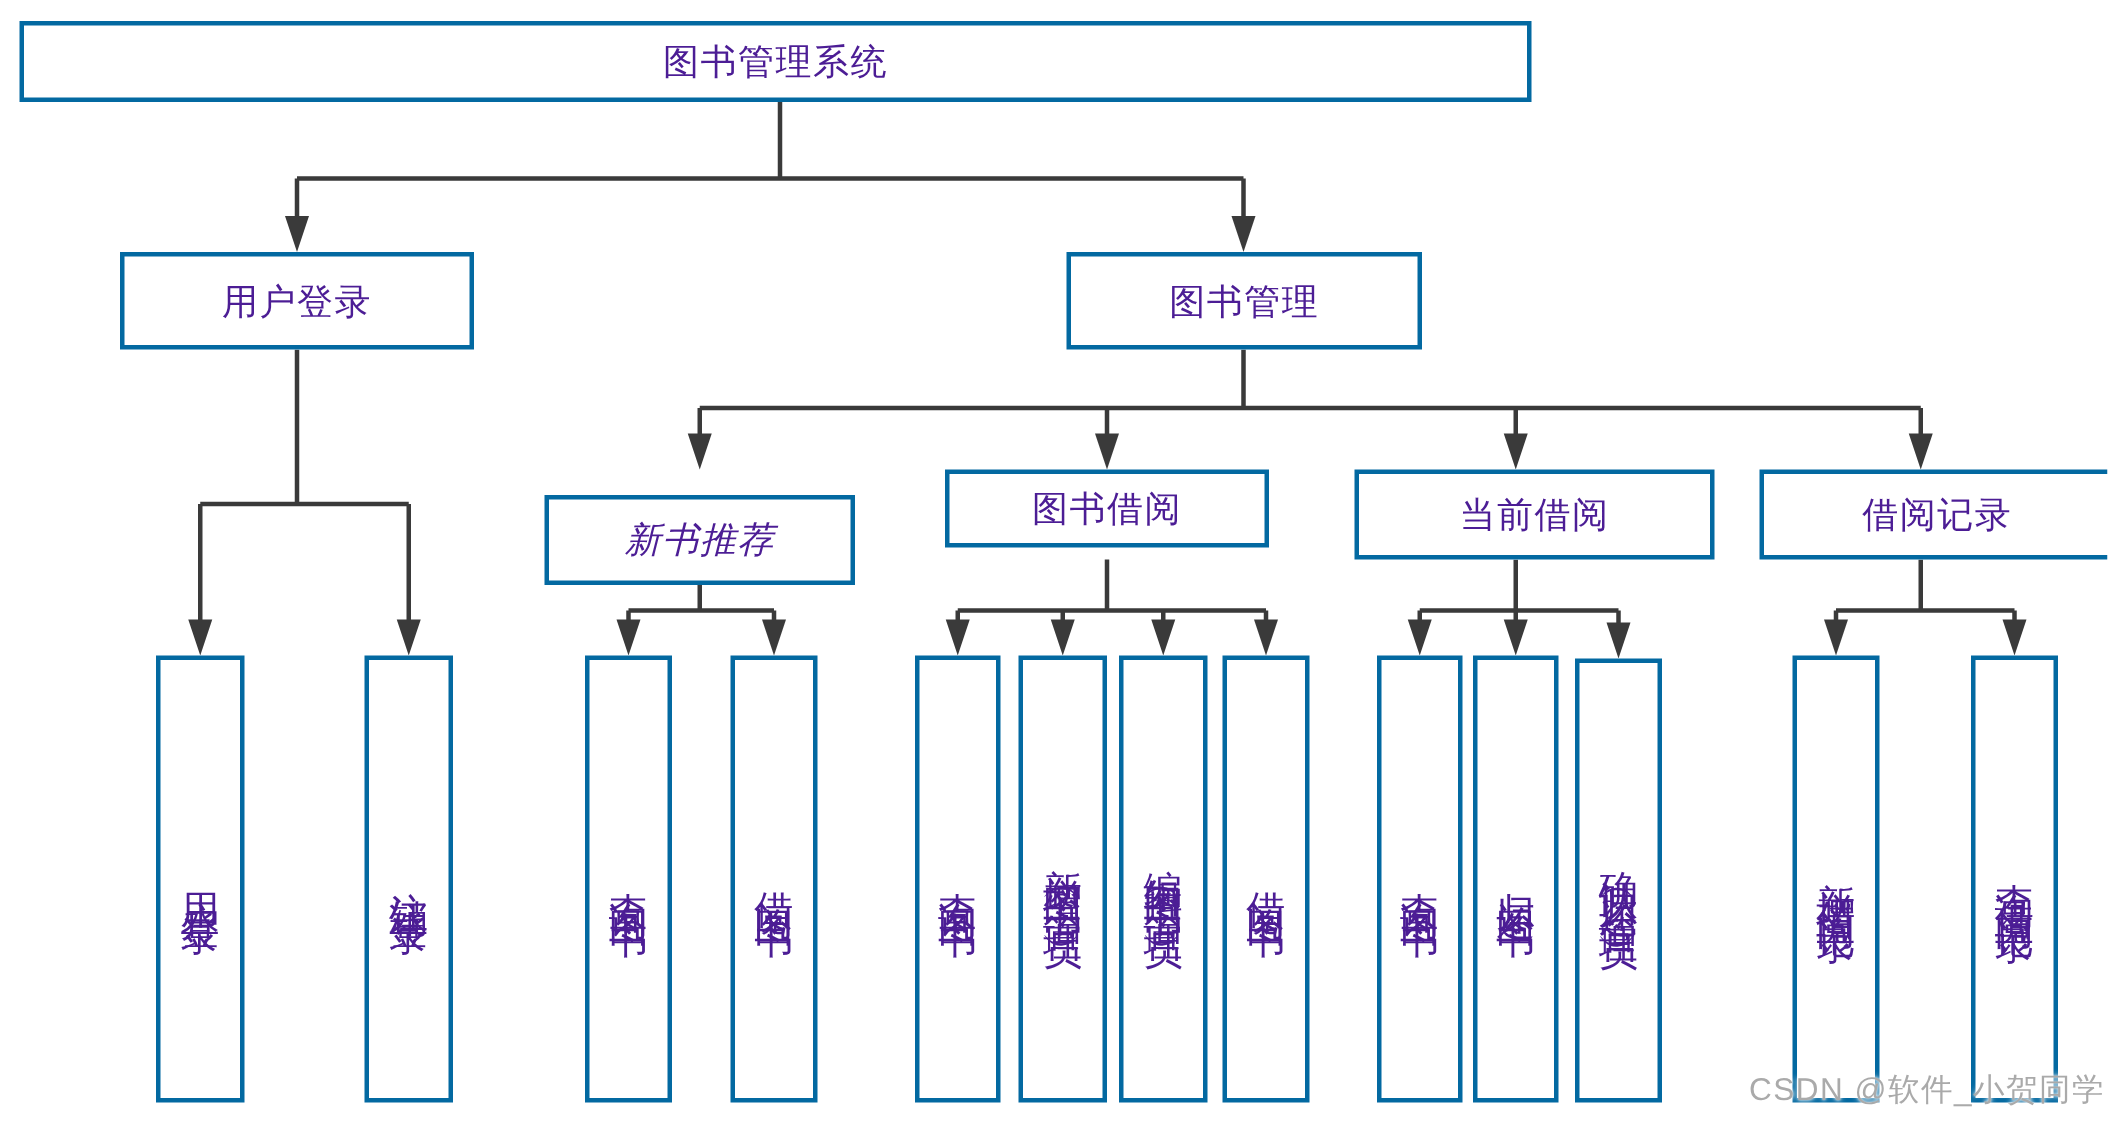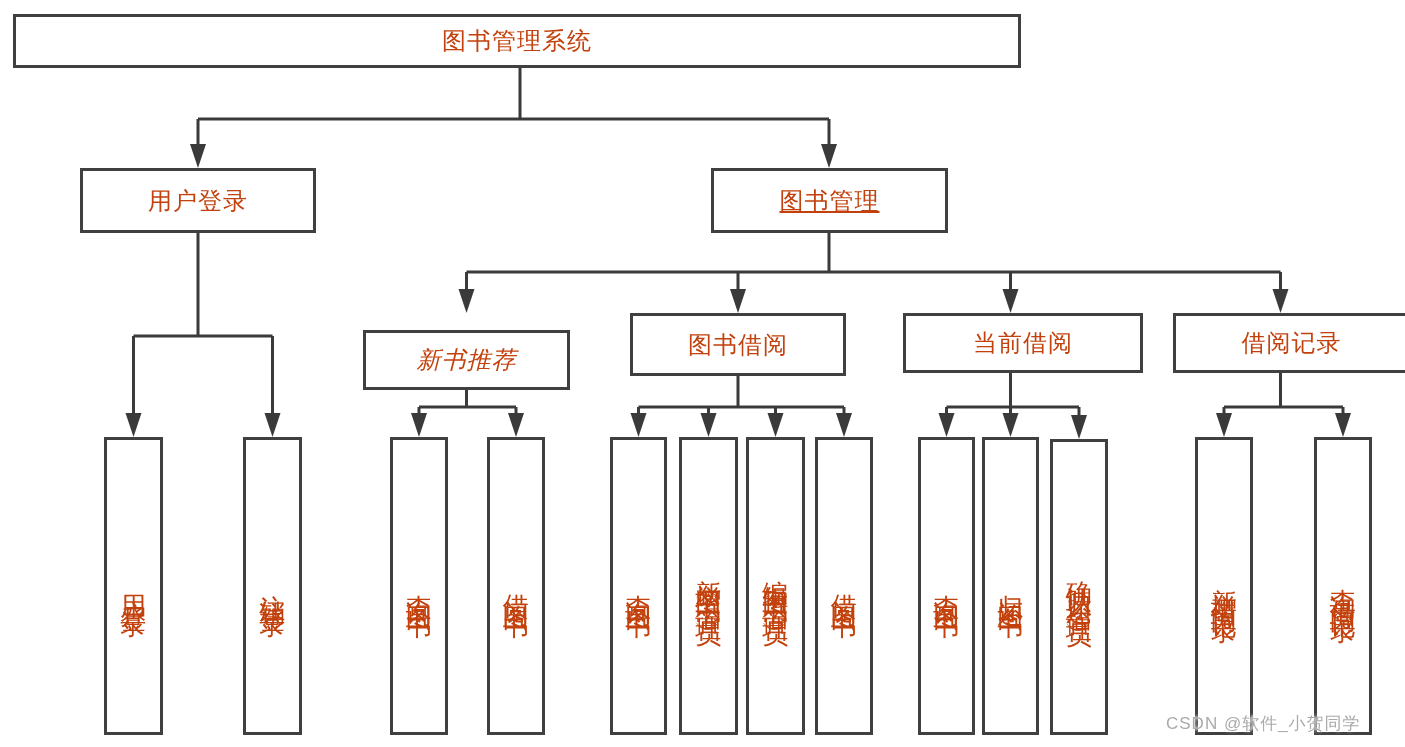--- a/index.html
+++ b/index.html
@@ -21,43 +21,43 @@
     stroke-width: 3;
     fill: none;
   }
   .connectors polygon {
     fill: #3a3a3a;
     stroke: none;
   }
   .node {
     position: absolute;
     box-sizing: border-box;
-    border: 3px solid #404040;
+    border: 3px solid #0369a1;
     background: #ffffff;
-    color: #c2410c;
+    color: #4c1d95;
     display: flex;
     align-items: center;
     justify-content: center;
     font-size: 24px;
     letter-spacing: 1px;
     text-align: left;
   }
   .node.v {
     writing-mode: vertical-rl;
     text-orientation: mixed;
     font-size: 26px;
     letter-spacing: 6px;
     line-height: 1.1;
     word-break: break-all;
   }
   .watermark {
     position: absolute;
     left: 1166px;
     top: 712px;
-    font-size: 17px;
+    font-size: 21px;
     color: #aaaaaa;
     letter-spacing: 1px;
     white-space: nowrap;
     text-shadow: 0 0 4px #ffffff, 0 0 2px #ffffff;
     z-index: 5;
   }
 </style>
 </head>
 <body>
 
@@ -102,24 +102,24 @@
     <g>
       <path d="M1280.5 373 V407 M1224 407 H1343 M1224 407 V420 M1343 407 V420"></path>
       <polygon points="1216,413 1232,413 1224,437"></polygon>
       <polygon points="1335,413 1351,413 1343,437"></polygon>
     </g>
   </svg>
 
   <div class="node" style="left:13px; top:14px; width:1008px; height:54px;">图书管理系统</div>
 
   <div class="node" style="left:80px; top:168px; width:236px; height:65px;">用户登录</div>
-  <div class="node" style="left:711px; top:168px; width:237px; height:65px;text-decoration:underline;">图书管理</div>
+  <div class="node" style="left:711px; top:168px; width:237px; height:65px;">图书管理</div>
 
   <div class="node" style="left:363px; top:330px; width:207px; height:60px;font-style:italic;">新书推荐</div>
-  <div class="node" style="left:630px; top:313px; width:216px; height:63px;">图书借阅</div>
+  <div class="node" style="left:630px; top:313px; width:216px; height:52px;">图书借阅</div>
   <div class="node" style="left:903px; top:313px; width:240px; height:60px;">当前借阅</div>
   <div class="node" style="left:1173px; top:313px; width:237px; height:60px;">借阅记录</div>
 
   <div class="node v" style="left:104px; top:437px; width:59px; height:298px;">用户登录</div>
   <div class="node v" style="left:243px; top:437px; width:59px; height:298px;">注销登录</div>
 
   <div class="node v" style="left:390px; top:437px; width:58px; height:298px;">查询图书</div>
   <div class="node v" style="left:487px; top:437px; width:58px; height:298px;">借阅图书</div>
 
   <div class="node v" style="left:610px; top:437px; width:57px; height:298px;">查询图书</div>

